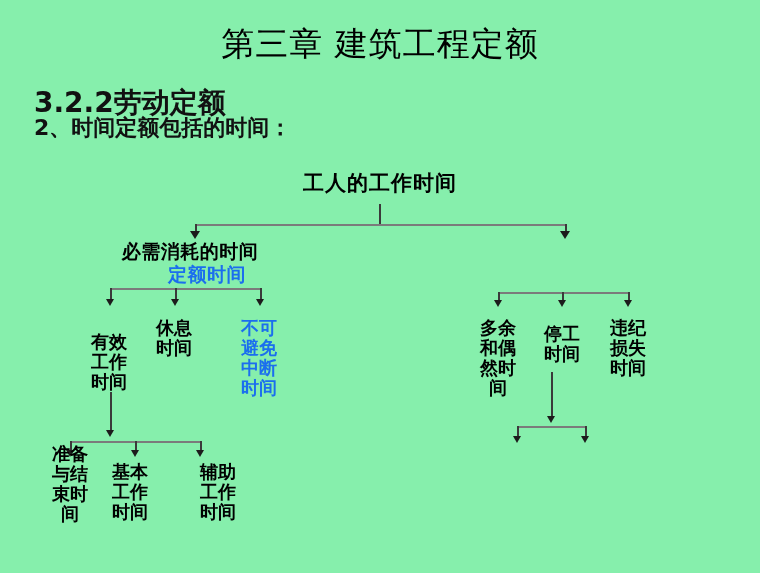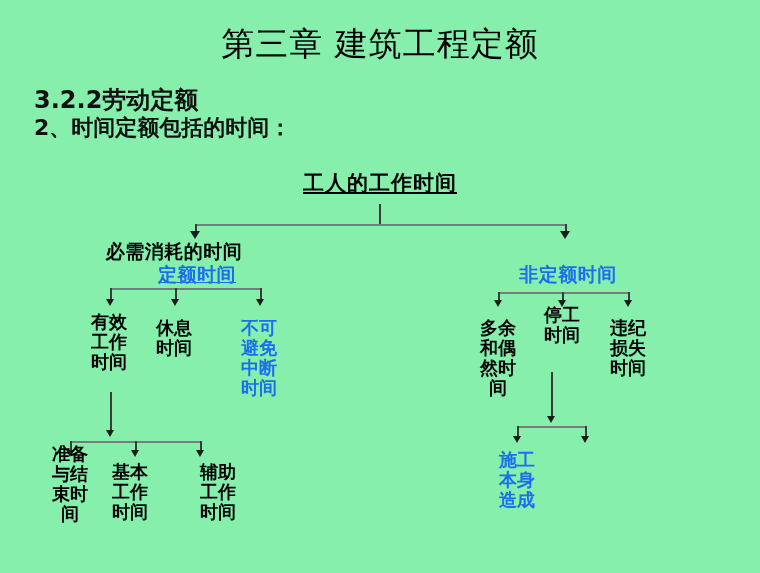--- a/index.html
+++ b/index.html
@@ -31,38 +31,37 @@
     letter-spacing: 1px;
     white-space: nowrap;
   }
   .subline {
     position: absolute;
     left: 34px;
     font-weight: bold;
     color: #111111;
     white-space: nowrap;
   }
-  .subline-1 { top: 84px;  font-size: 24px; letter-spacing: 0px; }
+  .subline-1 { top: 84px;  font-size: 28px; letter-spacing: 0px; }
   .subline-2 { top: 113px; font-size: 22px; letter-spacing: 0px; }
 
   
   .node {
     position: absolute;
     font-weight: bold;
     color: #000000;
     text-align: center;
     line-height: 1.12;
     white-space: pre-line;
   }
   .node.blue { color: #1B6EEE; }
 
   .root-node {
     font-size: 21px;
     letter-spacing: 1px;
-    text-decoration: underline;
   }
   .lvl1-node { font-size: 19px; letter-spacing: 0.5px; }
   .lvl1-sub  { font-size: 19px; letter-spacing: 0.5px; }
   .lvl2-node { font-size: 18px; }
   .lvl3-node { font-size: 18px; }
 
   
   .hline {
     position: absolute;
     height: 0;
@@ -98,32 +97,32 @@
 
   <div class="node root-node" style="left:290px; top:172px; width:180px;">工人的工作时间</div>
 
   <div class="vline" style="left:379px; top:204px; height:20px;"></div>
   <div class="hline" style="left:195px; top:224px; width:370px;"></div>
   <div class="vline" style="left:195px; top:224px; height:9px;"></div>
   <div class="vline" style="left:565px; top:224px; height:9px;"></div>
   <div class="arrow-down" style="left:190px; top:231px;"></div>
   <div class="arrow-down" style="left:560px; top:231px;"></div>
 
-  <div class="node lvl1-node" style="left:79px; top:241px; width:190px;">必需消耗的时间</div>
-  <div class="node lvl1-sub blue" style="left:102px; top:264px; width:190px;text-decoration:underline;">定额时间</div>
+  <div class="node lvl1-node" style="left:95px; top:241px; width:190px;">必需消耗的时间</div>
+  <div class="node lvl1-sub blue" style="left:112px; top:264px; width:190px;">定额时间</div>
 
   <div class="hline" style="left:110px; top:288px; width:150px;"></div>
   <div class="vline" style="left:110px; top:288px; height:13px;"></div>
   <div class="vline" style="left:175px; top:288px; height:13px;"></div>
   <div class="vline" style="left:260px; top:288px; height:13px;"></div>
   <div class="arrow-down sm" style="left:106px; top:299px;"></div>
   <div class="arrow-down sm" style="left:171px; top:299px;"></div>
   <div class="arrow-down sm" style="left:256px; top:299px;"></div>
 
-  <div class="node lvl2-node" style="left:78px; top:312px; width:62px;">有效
+  <div class="node lvl2-node" style="left:78px; top:332px; width:62px;">有效
 工作
 时间</div>
   <div class="node lvl2-node" style="left:143px; top:318px; width:62px;">休息
 时间</div>
   <div class="node lvl2-node blue" style="left:228px; top:318px; width:62px;">不可
 避免
 中断
 时间</div>
 
   <div class="vline" style="left:110px; top:392px; height:40px;"></div>
@@ -140,45 +139,41 @@
 与结
 束时
 间</div>
   <div class="node lvl3-node" style="left:100px; top:462px; width:60px;">基本
 工作
 时间</div>
   <div class="node lvl3-node" style="left:188px; top:462px; width:60px;">辅助
 工作
 时间</div>
 
-  <div class="node lvl1-sub blue" style="left:478px; top:264px; width:180px;">非定额时间</div>
 
   <div class="hline" style="left:498px; top:292px; width:130px;"></div>
   <div class="vline" style="left:498px; top:292px; height:10px;"></div>
   <div class="vline" style="left:562px; top:292px; height:10px;"></div>
   <div class="vline" style="left:628px; top:292px; height:10px;"></div>
   <div class="arrow-down sm" style="left:494px; top:300px;"></div>
   <div class="arrow-down sm" style="left:558px; top:300px;"></div>
   <div class="arrow-down sm" style="left:624px; top:300px;"></div>
 
   <div class="node lvl2-node" style="left:467px; top:318px; width:62px;">多余
 和偶
 然时
 间</div>
-  <div class="node lvl2-node" style="left:531px; top:305px; width:62px;">停工
+  <div class="node lvl2-node" style="left:531px; top:324px; width:62px;">停工
 时间</div>
   <div class="node lvl2-node" style="left:597px; top:318px; width:62px;">违纪
 损失
 时间</div>
 
   <div class="vline" style="left:551px; top:372px; height:46px;"></div>
   <div class="arrow-down sm" style="left:547px; top:416px;"></div>
   <div class="hline" style="left:517px; top:426px; width:68px;"></div>
   <div class="vline" style="left:517px; top:426px; height:12px;"></div>
   <div class="vline" style="left:585px; top:426px; height:12px;"></div>
   <div class="arrow-down sm" style="left:513px; top:436px;"></div>
   <div class="arrow-down sm" style="left:581px; top:436px;"></div>
 
-  <div class="node lvl3-node blue" style="left:487px; top:450px; width:60px;">施工
-本身
-造成</div>
 
 </div>
 
 </body></html>

